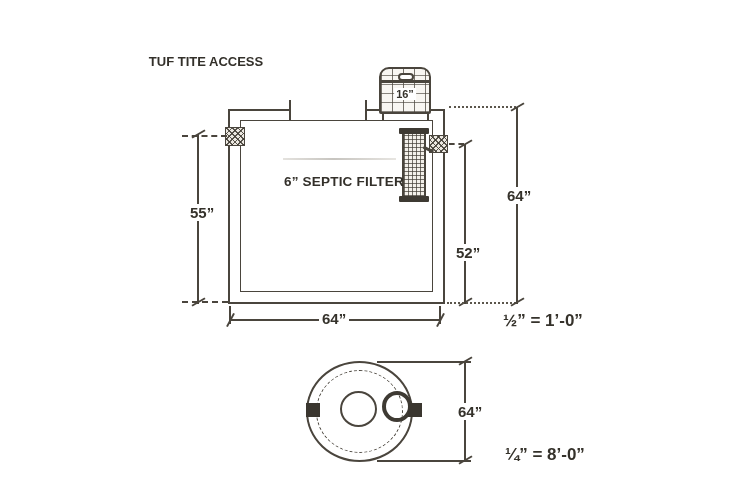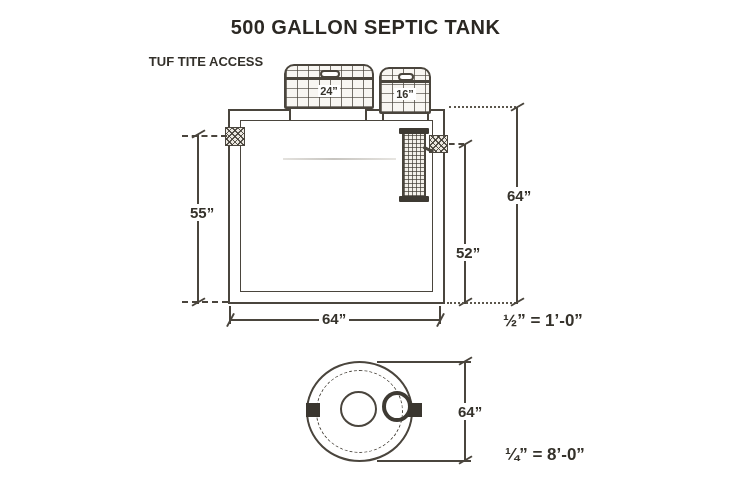--- a/index.html
+++ b/index.html
@@ -78,53 +78,48 @@
   .ellipse-dashed{box-sizing:border-box;border:1.8px dashed var(--line);border-radius:50%;}
   .circle-thin{box-sizing:border-box;border:2px solid var(--line);border-radius:50%;}
   .circle-thick{box-sizing:border-box;border:4px solid #3e3a33;border-radius:50%;}
   .tab{background:#3a362f;}
 </style>
 </head>
 <body>
 
 <div class="stage">
 
-  <div class="abs title">500 GALLON SEPTIC TANK</div>
 
   <div class="abs note">
     <div>TUF TITE ACCESS</div>
   </div>
 
   <div class="abs rect" style="left:228px;top:109px;width:217px;height:195px;"></div>
   <div class="abs rect-thin" style="left:240px;top:120px;width:193px;height:172px;"></div>
 
   <div class="abs neck" style="left:289px;top:100px;width:78px;height:20px;"></div>
   <div class="abs neck" style="left:382px;top:100px;width:47px;height:20px;"></div>
 
-  <div class="abs lid" style="left:284px;top:64px;width:90px;height:45px;">
-    <div class="abs lid-lip"></div>
-    <div class="abs lid-handle" style="left:34px;top:4px;width:20px;height:8px;"></div>
-    <div class="abs lid-label">24”</div>
-  </div>
 
   <div class="abs lid" style="left:379px;top:67px;width:52px;height:47px;">
     <div class="abs lid-lip"></div>
     <div class="abs lid-handle" style="left:17px;top:4px;width:16px;height:8px;"></div>
     <div class="abs lid-label">16”</div>
   </div>
 
   <div class="abs xhatch" style="left:225px;top:127px;width:20px;height:19px;"></div>
   <div class="abs xhatch" style="left:429px;top:135px;width:19px;height:18px;"></div>
 
   <div class="abs mesh" style="left:402px;top:132px;width:24px;height:66px;"></div>
   <div class="abs cap" style="left:399px;top:128px;width:30px;height:6px;"></div>
   <div class="abs cap" style="left:399px;top:196px;width:30px;height:6px;"></div>
   <div class="abs" style="left:423px;top:148px;width:11px;height:2.5px;background:var(--line);transform:rotate(25deg);"></div>
 
   <div class="abs waterline" style="left:283px;top:158px;width:113px;"></div>
+  <div class="abs filterlabel" style="left:284px;top:174px;">6” SEPTIC FILTER</div>
 
   <div class="abs dash-h" style="left:182px;top:135px;width:45px;"></div>
   <div class="abs dash-h" style="left:182px;top:301px;width:46px;"></div>
   <div class="abs vline" style="left:197px;top:134px;height:170px;"></div>
   <div class="abs tick tick-v" style="left:191px;top:133px;"></div>
   <div class="abs tick tick-v" style="left:191px;top:301px;"></div>
   <div class="abs dimlabel" style="left:187px;top:204px;">55”</div>
 
   <div class="abs dash-h" style="left:449px;top:143px;width:15px;"></div>
   <div class="abs vline" style="left:464px;top:144px;height:160px;"></div>

